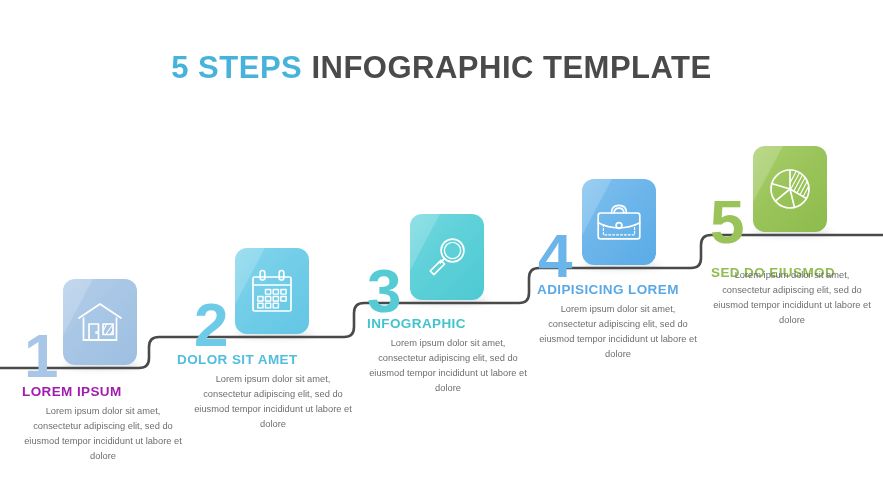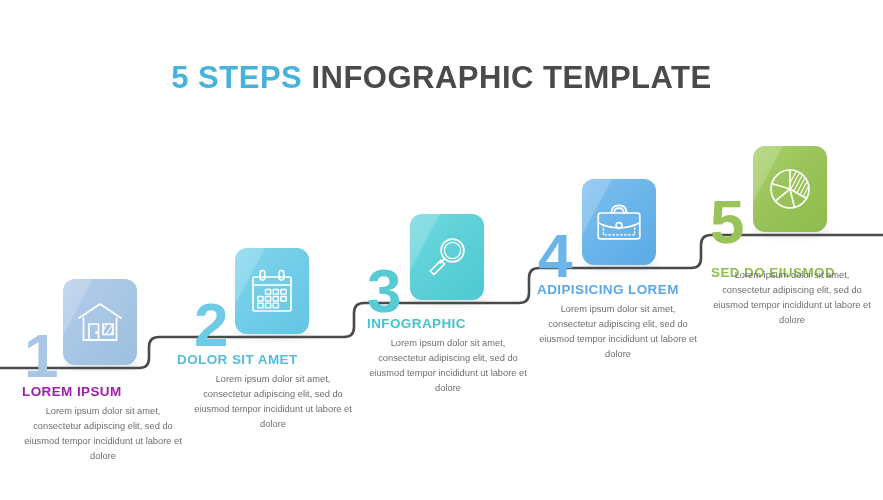--- a/index.html
+++ b/index.html
@@ -11,21 +11,21 @@
     height: 500px;
     background: #ffffff;
     font-family: "Liberation Sans", sans-serif;
     overflow: hidden;
     position: relative;
   }
 
   
   #page-title {
     position: absolute;
-    top: 60px;
+    top: 50px;
     left: 0;
     width: 883px;
     text-align: center;
     font-size: 31px;
     font-weight: bold;
     letter-spacing: 0.5px;
     white-space: nowrap;
   }
   #page-title .accent { color: #47b3da; }
   #page-title .plain  { color: #4a4a4a; }

